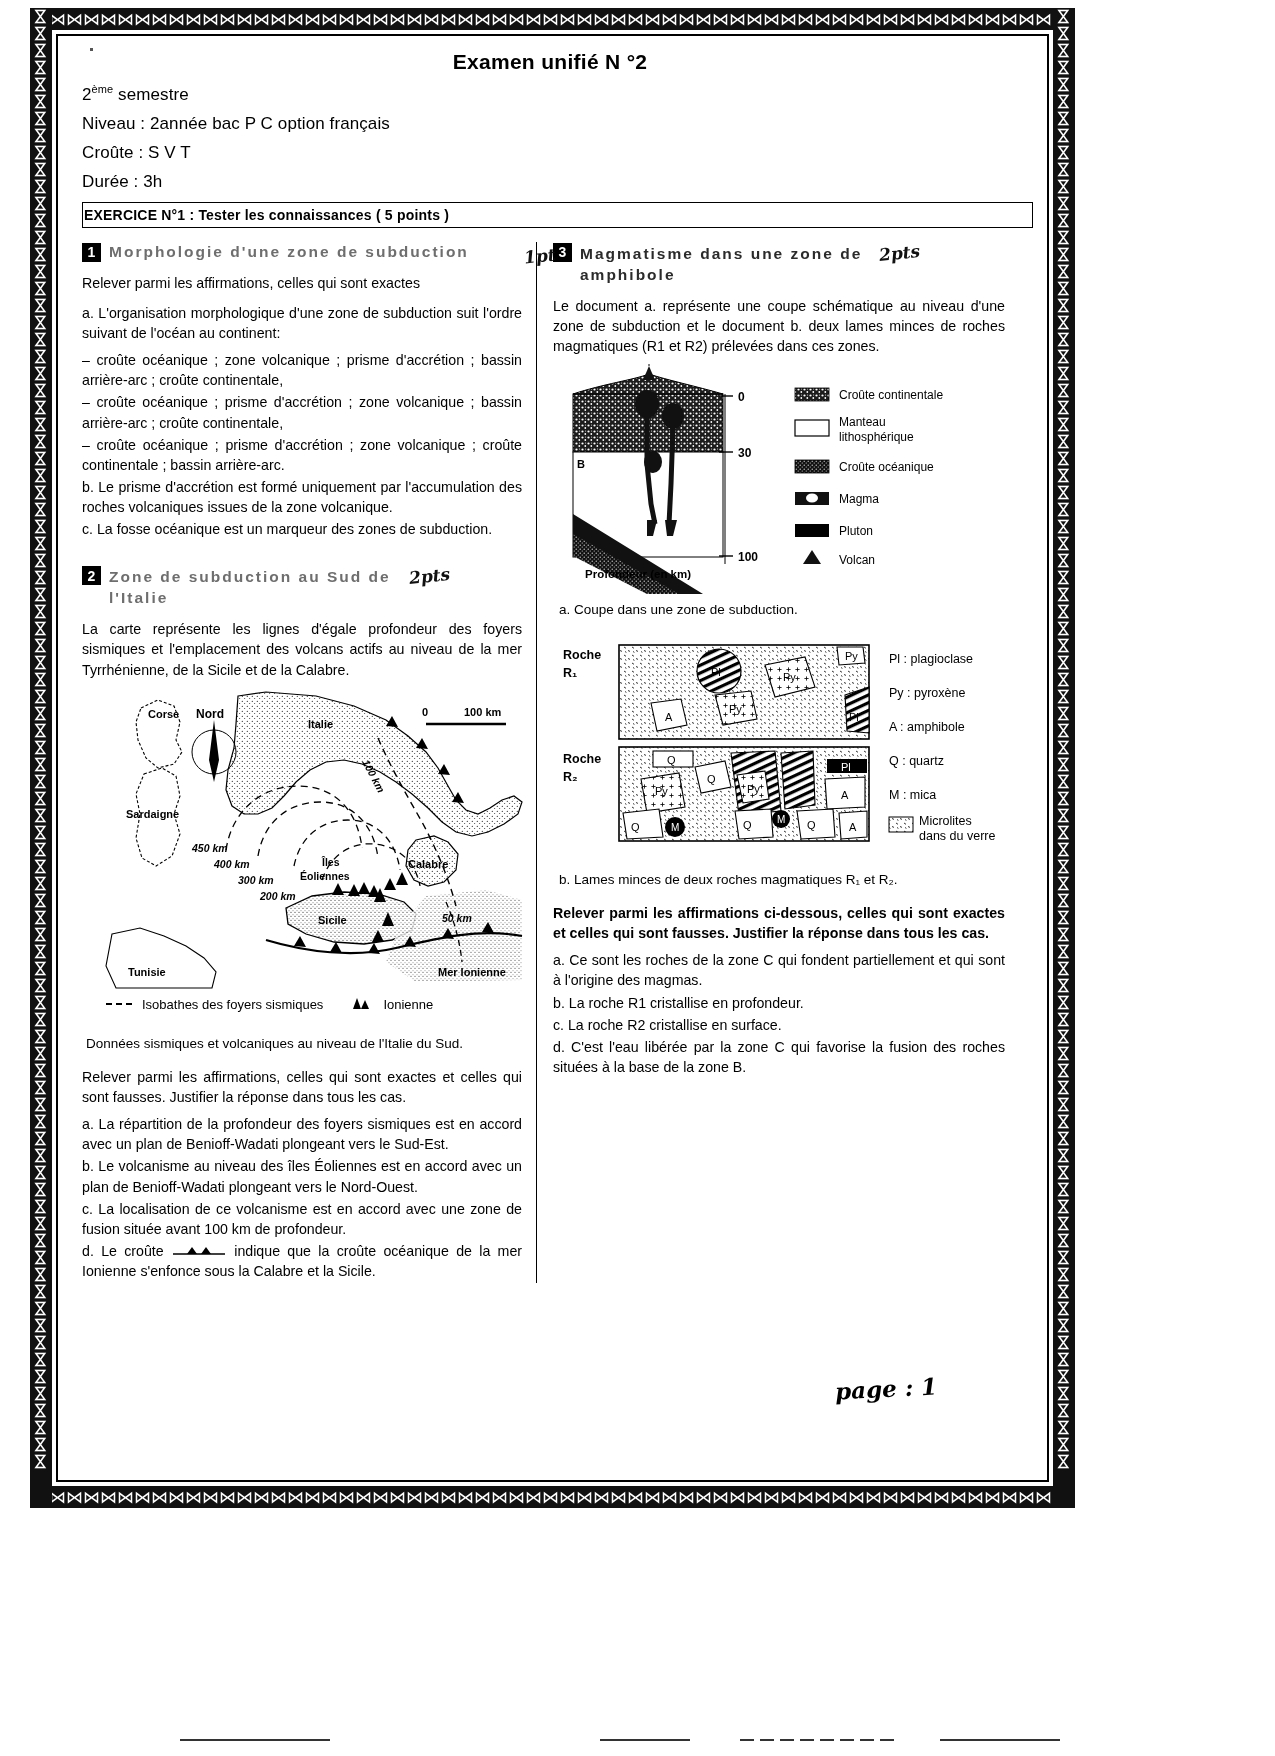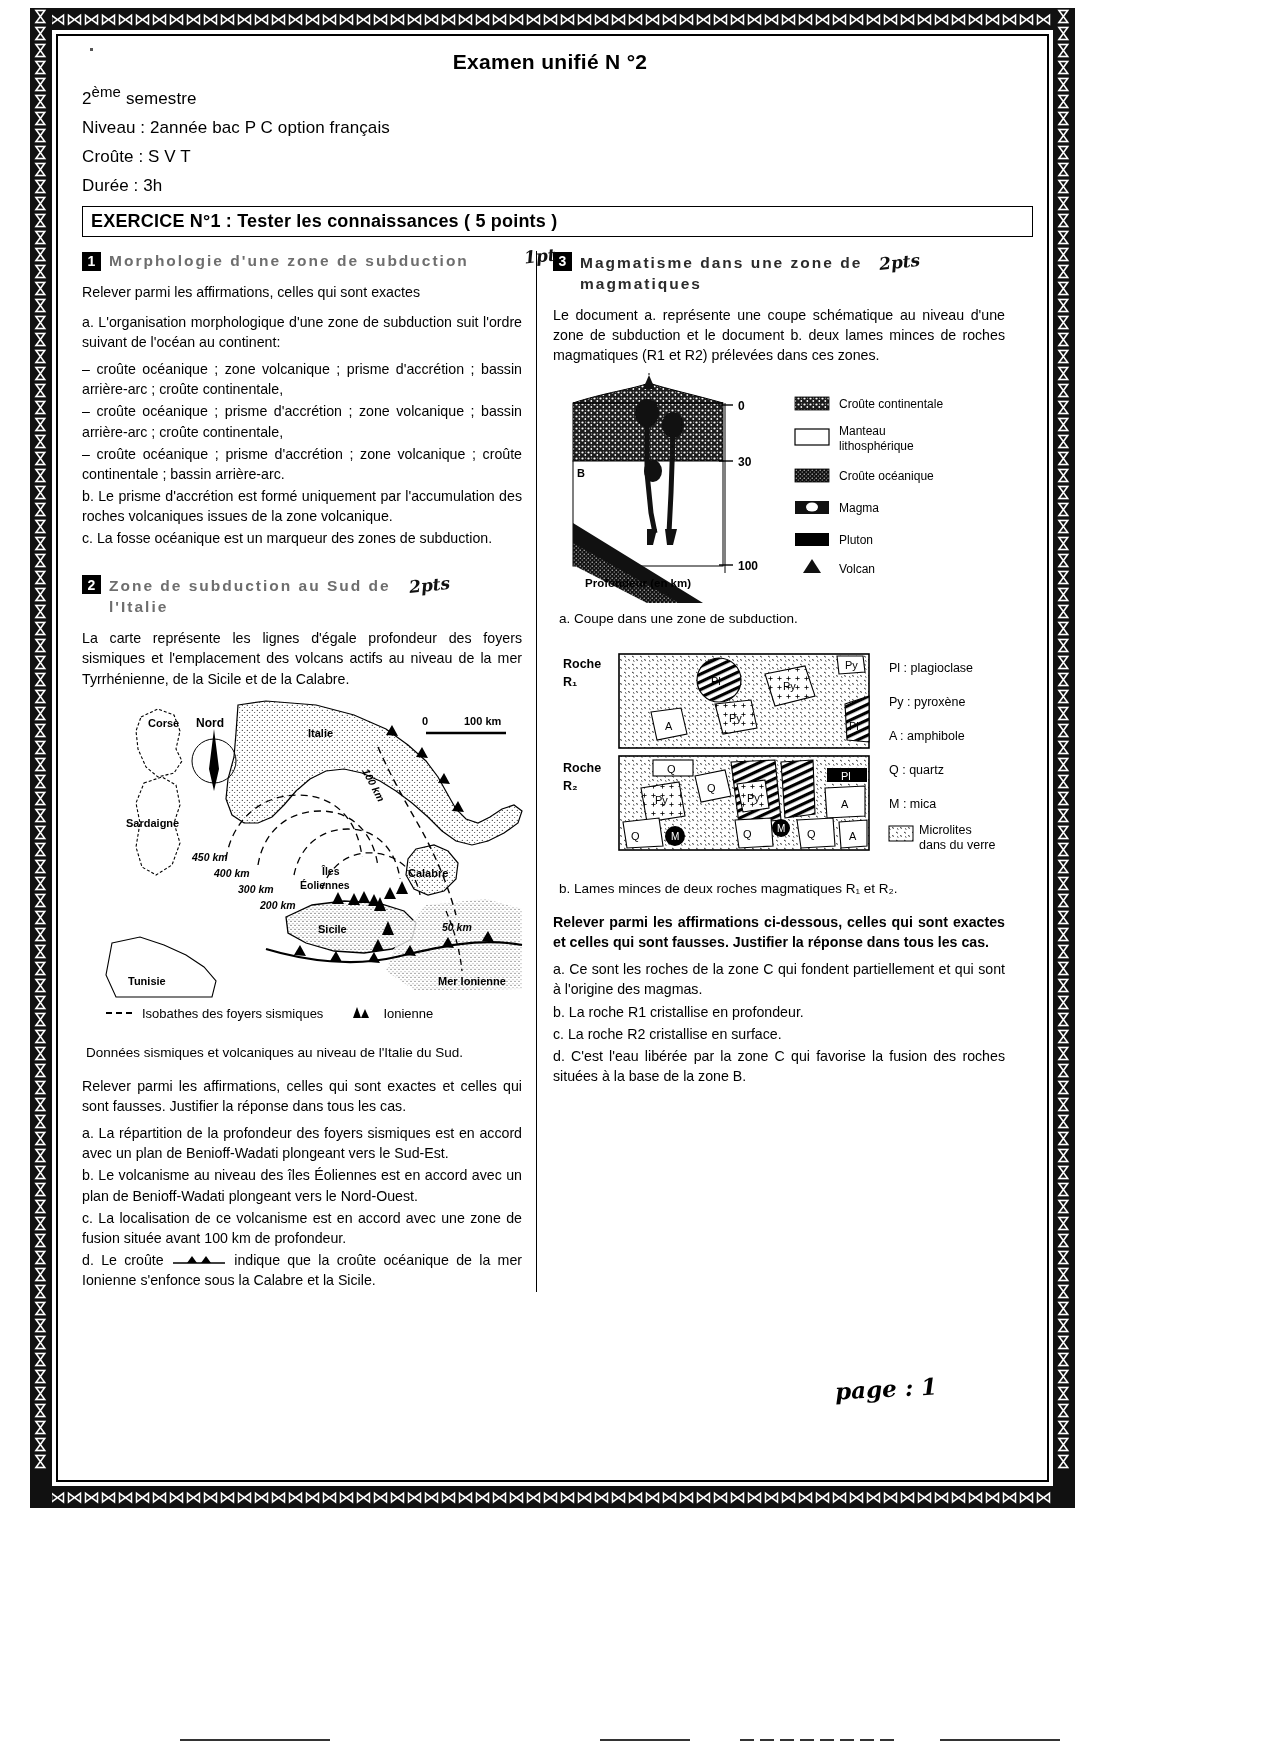--- a/index.html
+++ b/index.html
@@ -41,28 +41,28 @@
     border:2px solid #000;
   }
 
   
   .hdr { position:relative; padding:6px 29px 0 24px; }
   .exam-title {
     text-align:center; font-weight:bold; font-size:21px;
     letter-spacing:0.3px; margin-top:8px;
   }
   .meta-line { font-size:17px; margin-top:9px; letter-spacing:0.1px; }
-  .meta-line sup { font-size:15px; }
+  .meta-line sup { font-size:11px; }
   .small-dot { position:absolute; left:32px; top:12px; width:3px;height:3px; background:#555; }
 
   .ex-box {
     margin:10px 14px 0 24px;
     border:1.5px solid #000;
-    padding:4px 8px;
-    font-size:18px;
+    padding:4px 1px;
+    font-size:14px;
     font-weight:600;
     letter-spacing:0.2px;
   }
 
   
   .cols { display:flex; margin-top:14px; padding:0 14px 0 24px; }
   .col-l { width:455px; padding-right:14px; border-right:1px solid #000; }
   .col-r { width:468px; padding-left:16px; }
 
   .q-head {
@@ -325,21 +325,21 @@
       </div>
     </div>
 
     <div class="col-r">
 
       <div class="q-head">
         <span class="q-num">3</span>
         <span class="q-title">
           <span>Magmatisme dans une zone de</span>
           <span class="handwrite" style="letter-spacing:0;margin-left:10px;">2pts</span><br>
-          <span>magmatiques</span>
+          <span>amphibole</span>
         </span>
       </div>
 
       <div class="para">Le document a. représente une coupe schématique au niveau d'une zone de subduction et le document b. deux lames minces de roches magmatiques (R1 et R2) prélevées dans ces zones.</div>
 
       <div class="fig-a">
         <svg width="450" height="230" viewBox="0 0 450 230">
 
           <rect x="10" y="30" width="150" height="58" fill="url(#contspeck)" stroke="#000" stroke-width="1"></rect>
           <path d="M10,30 C40,20 70,16 86,10 C104,16 132,22 160,30 Z" fill="url(#contspeck)" stroke="#000" stroke-width="1"></path>

